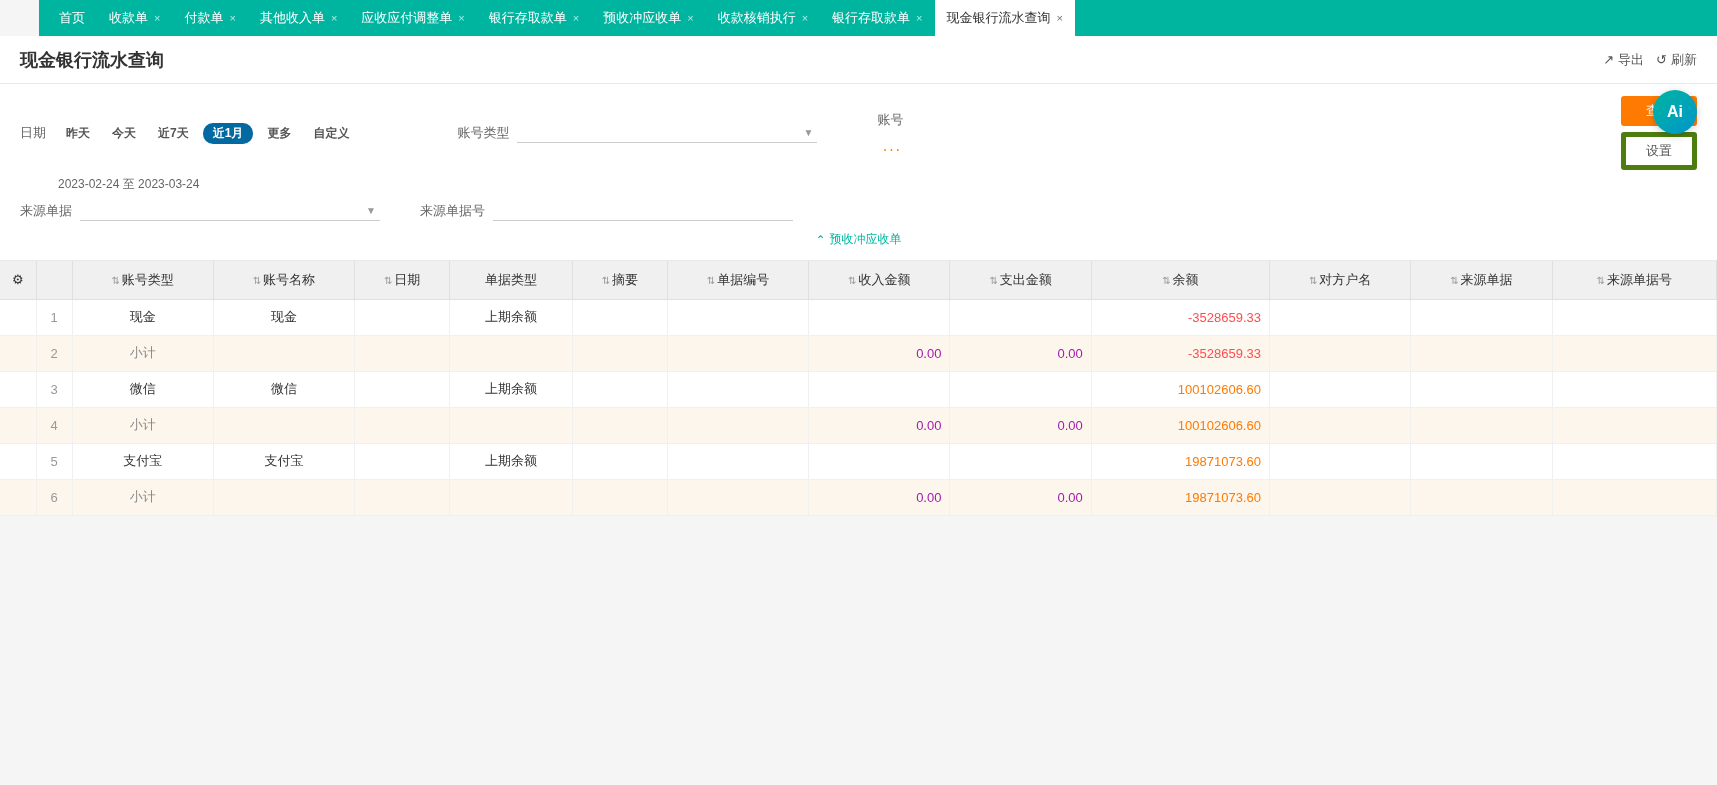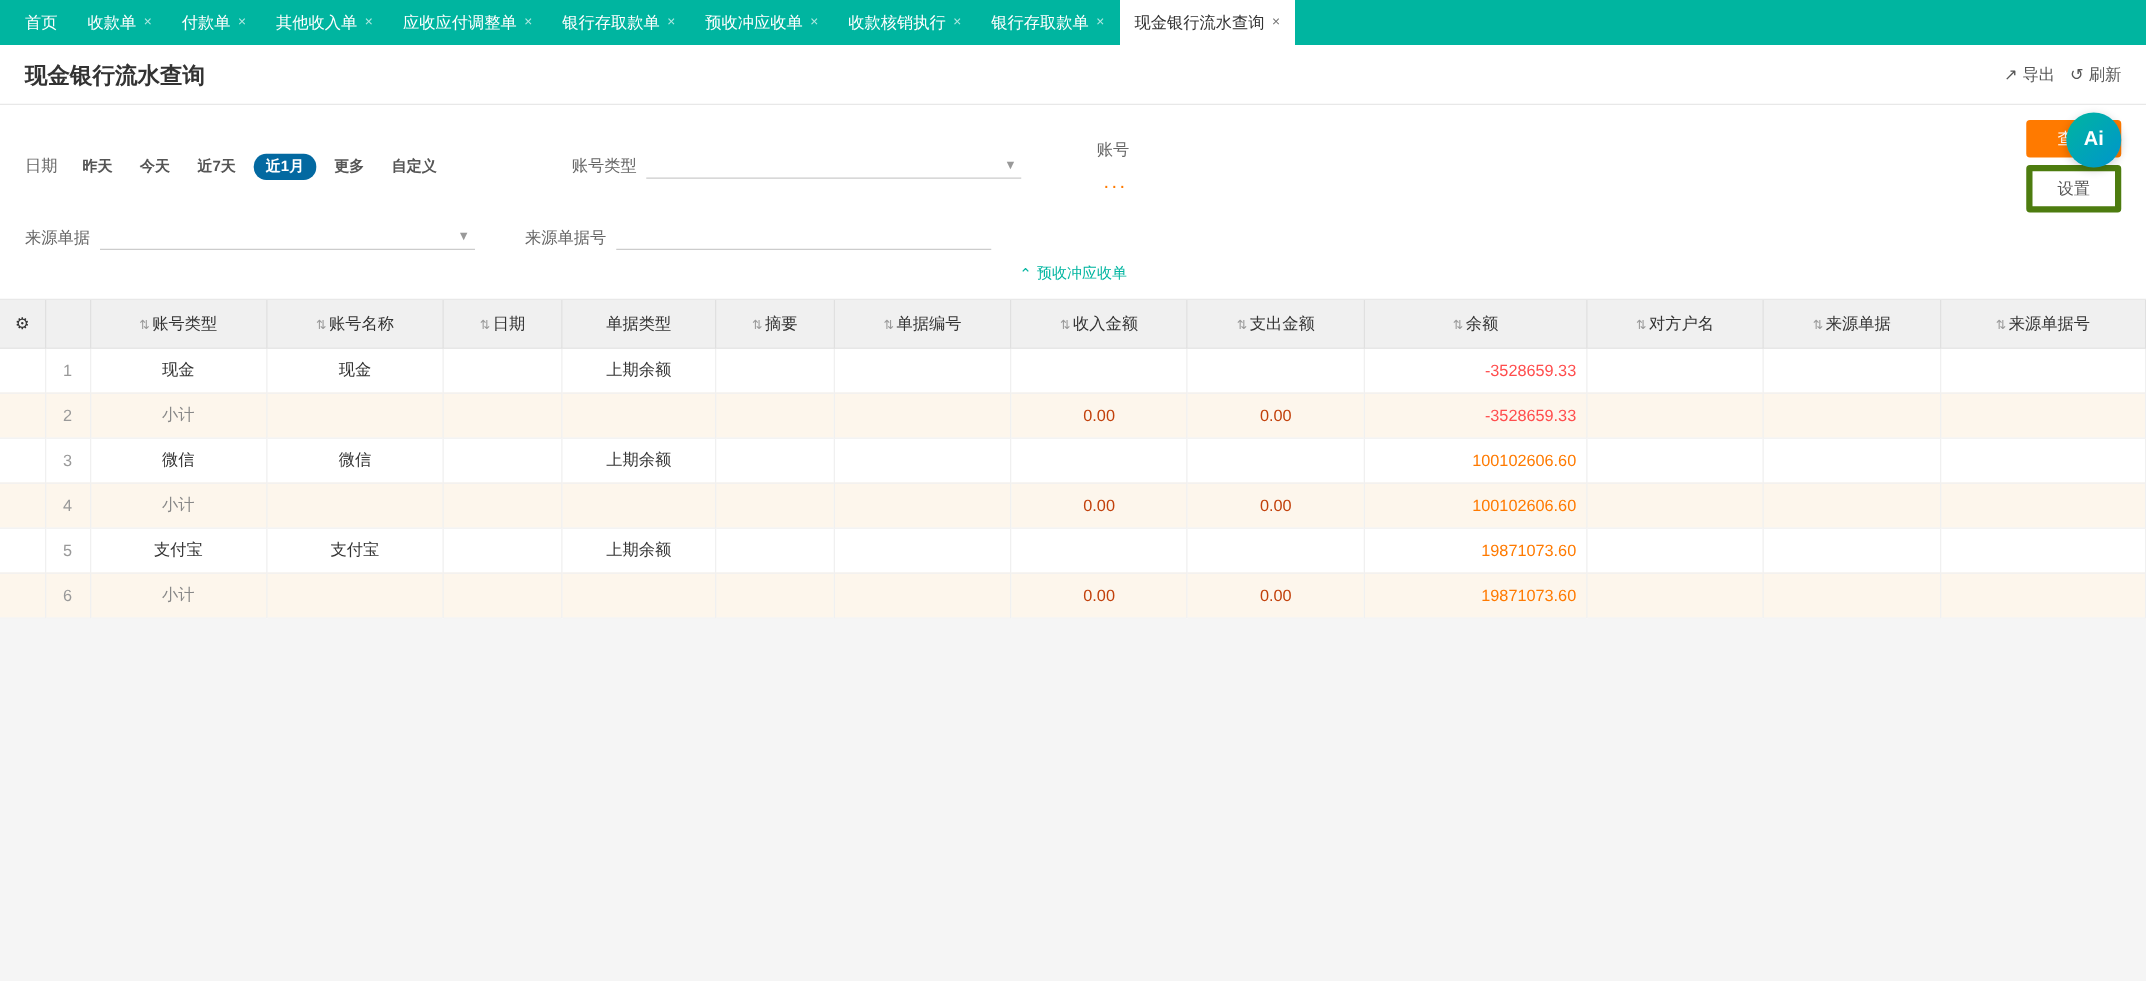--- a/index.html
+++ b/index.html
@@ -6,20 +6,21 @@
     body { font-family: 'Microsoft YaHei', Arial, sans-serif; font-size: 13px; background: #f5f5f5; color: #333; }
 
     
     .top-nav {
       background: #00b5a0;
       display: flex;
       align-items: center;
       height: 36px;
       padding: 0 8px;
       overflow: hidden;
+      margin-left: 39px;
     }
     .nav-item {
       color: #fff;
       padding: 0 12px;
       height: 48px;
       display: flex;
       align-items: center;
       cursor: pointer;
       white-space: nowrap;
       font-size: 13px;
@@ -205,21 +206,21 @@
     thead th .sort-arrows { color: #999; font-size: 10px; margin-right: 2px; }
     thead th.gear-col { width: 36px; }
     tbody tr { height: 36px; border-bottom: 1px solid #f0f0f0; }
     tbody tr.subtotal { background: #fdf6ec; }
     tbody td {
       padding: 6px 8px;
       text-align: center;
       color: #333;
       border-right: 1px solid #f0f0f0;
     }
-    tbody td.num-col { color: #c2410c; text-align: center; }
+    tbody td.num-col { color: #a21caf; text-align: right; }
     .row-num { color: #999; text-align: center; }
 
     
     .ai-badge {
       position: fixed;
       right: 20px;
       top: 90px;
       background: linear-gradient(135deg, #00b5a0, #0095cc);
       color: #fff;
       border-radius: 50%;
@@ -318,20 +319,23 @@
 
     <div class="filter-group" style="margin-left:40px;flex-direction:column;">
       <span class="filter-label">账号</span>
       <span class="dots-btn">...</span>
     </div>
 
     <div style="margin-left:auto; display:flex; flex-direction:column; gap:6px;">
       <button class="query-btn">查询</button>
       <button class="settings-btn">设置</button>
     </div>
+  </div>
+  <div style="margin-left:38px; margin-top:-4px; margin-bottom:8px;">
+    <span class="date-range">2023-02-24 至 2023-03-24</span>
   </div>
   <div class="filter-row">
 
     <div class="filter-group">
       <span class="filter-label">来源单据</span>
       <div class="filter-select" style="min-width:300px;">
         <span class="placeholder">&nbsp;</span>
         <span class="arrow">▼</span>
       </div>
     </div>

